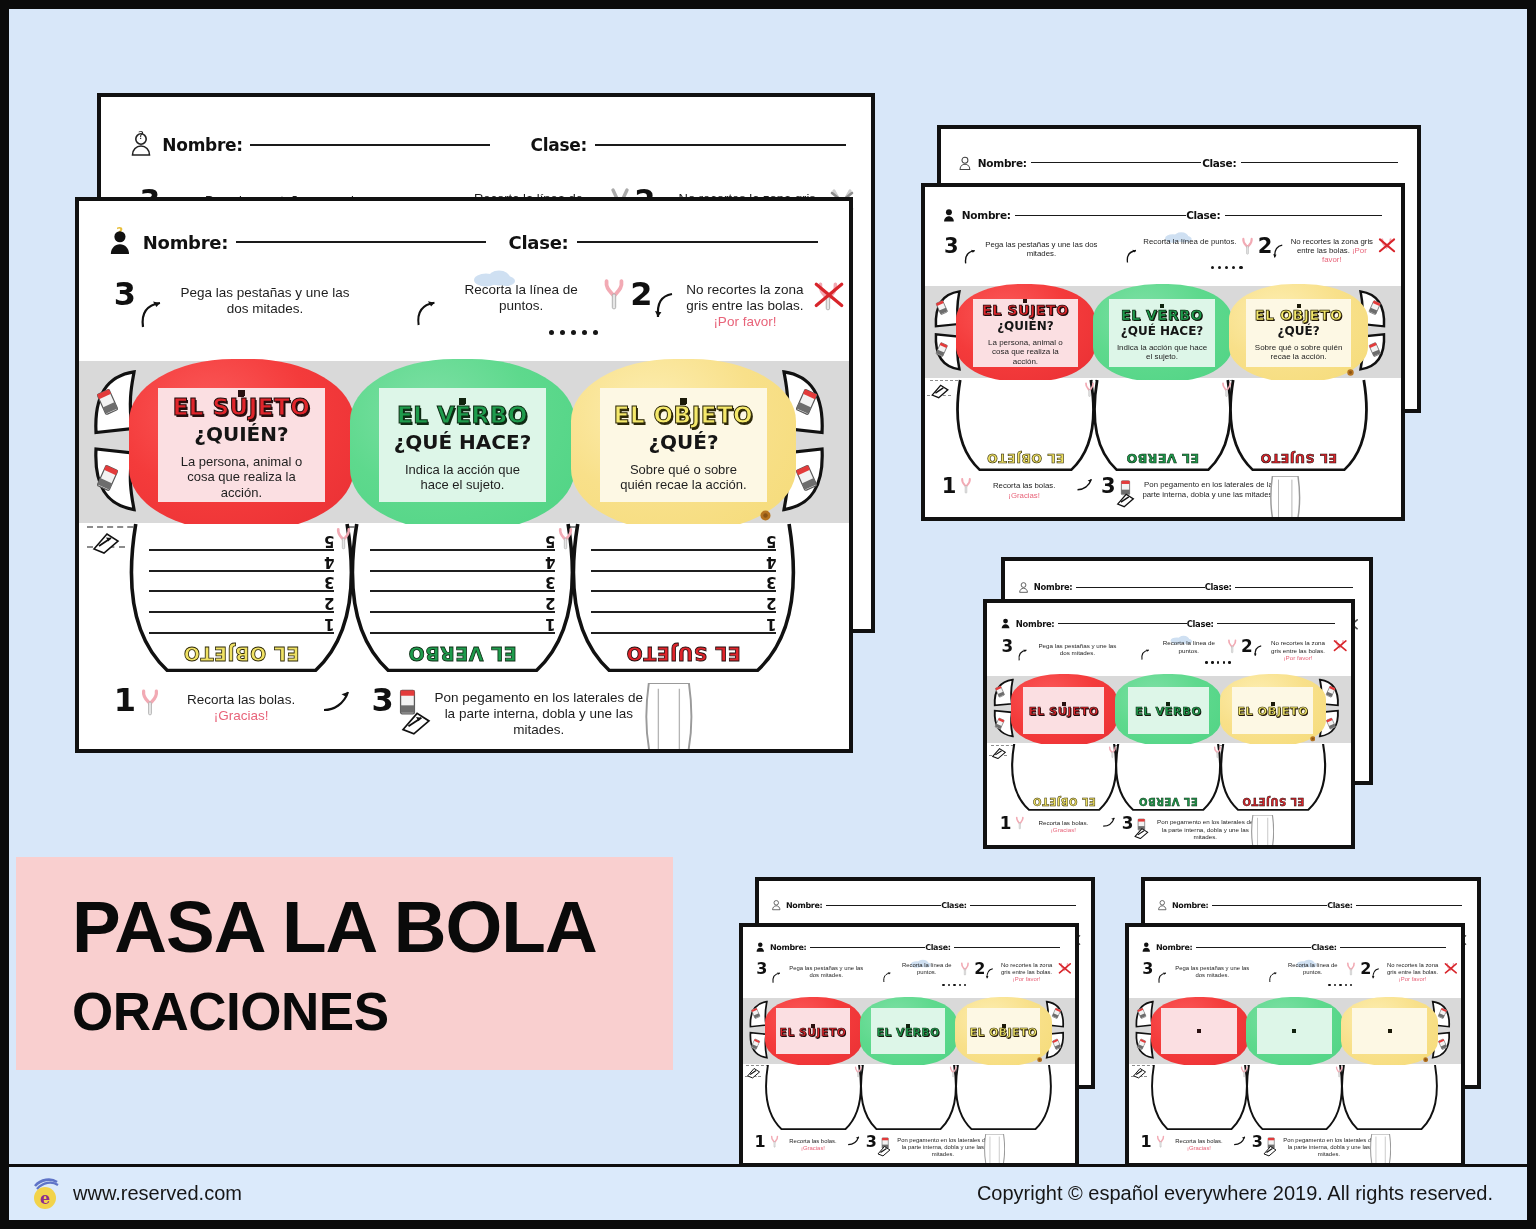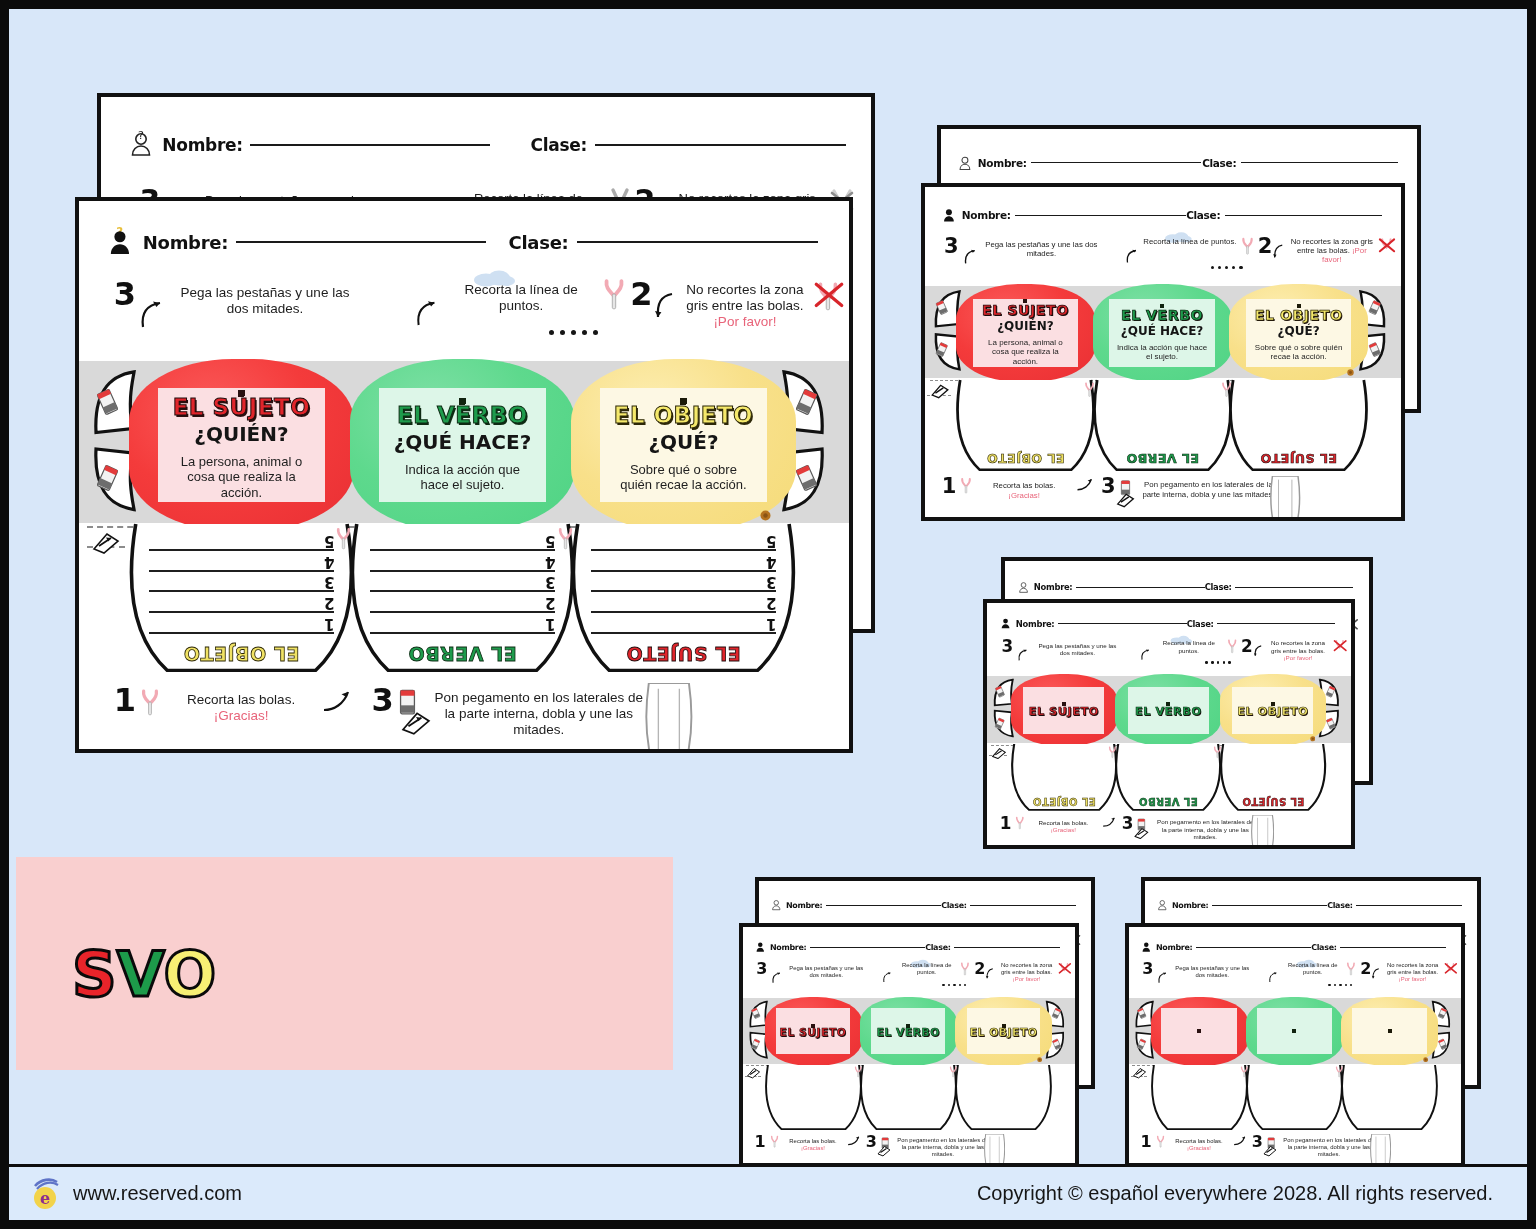--- a/index.html
+++ b/index.html
@@ -520,24 +520,23 @@
       <div style="position:absolute; left:73.5%; top:88%; width:6.2%; height:10%;">
         <svg viewBox="0 0 50 80" preserveAspectRatio="none">
             <path d="M4 0 C0 28 0 52 6 78 L44 78 C50 52 50 28 46 0 Z" fill="#fff" stroke="#9a9a9a" stroke-width="2"></path>
             <path d="M14 6 L14 72 M36 6 L36 72" stroke="#b5b5b5" stroke-width="1.4"></path>
           </svg>
       </div>
     </div>
   </div>
 
   <div id="title-banner">
+    <div id="title-main">PASA LA BOLA</div>
     <div id="title-sub-row">
-      <span id="title-svo">
-        <span class="s">S</span><span class="v">V</span><span class="o">O</span>
-      </span>
+      <span id="title-sub">ORACIONES</span>
     </div>
   </div>
 
   <div class="sheet ghost" style="left:928px; top:116px; width:484px; height:288px; z-index:2;">
       <div class="ws">
         <div class="hdr" style="font-size:10.5px;top:6%;height:12%;">
           <div class="fieldgrp" style="width:55%;">
             <span class="person-icon ic"><svg width="15" height="16" viewBox="0 0 26 28">
                 <circle cx="12" cy="11" r="5.2" fill="none" stroke="#444" stroke-width="1.8"></circle>
                 <path d="M3.5 27c0-5.2 3.8-9 8.5-9s8.5 3.8 8.5 9z" fill="none" stroke="#444" stroke-width="1.8"></path>
@@ -1428,16 +1427,16 @@
       <span class="logo-e">
         <svg width="30" height="34" viewBox="0 0 30 34">
             <path d="M4 9 C10 2 20 1 26 5" stroke="#5f74c7" stroke-width="2.6" fill="none"></path>
             <path d="M6 12 C12 5 21 4 27 8" stroke="#5f74c7" stroke-width="2.2" fill="none"></path>
             <circle cx="14" cy="21" r="11" fill="#f2d34a"></circle>
             <text x="14" y="27" font-size="16" font-weight="bold" font-family="DejaVu Serif" fill="#8e2d8e" text-anchor="middle">e</text>
           </svg>
       </span>
       <span id="footer-url">www.reserved.com</span>
     </div>
-    <span id="footer-copy">Copyright © español everywhere 2028. All rights reserved.</span>
+    <span id="footer-copy">Copyright © español everywhere 2019. All rights reserved.</span>
   </div>
 
 </div>
 
 </body></html>

